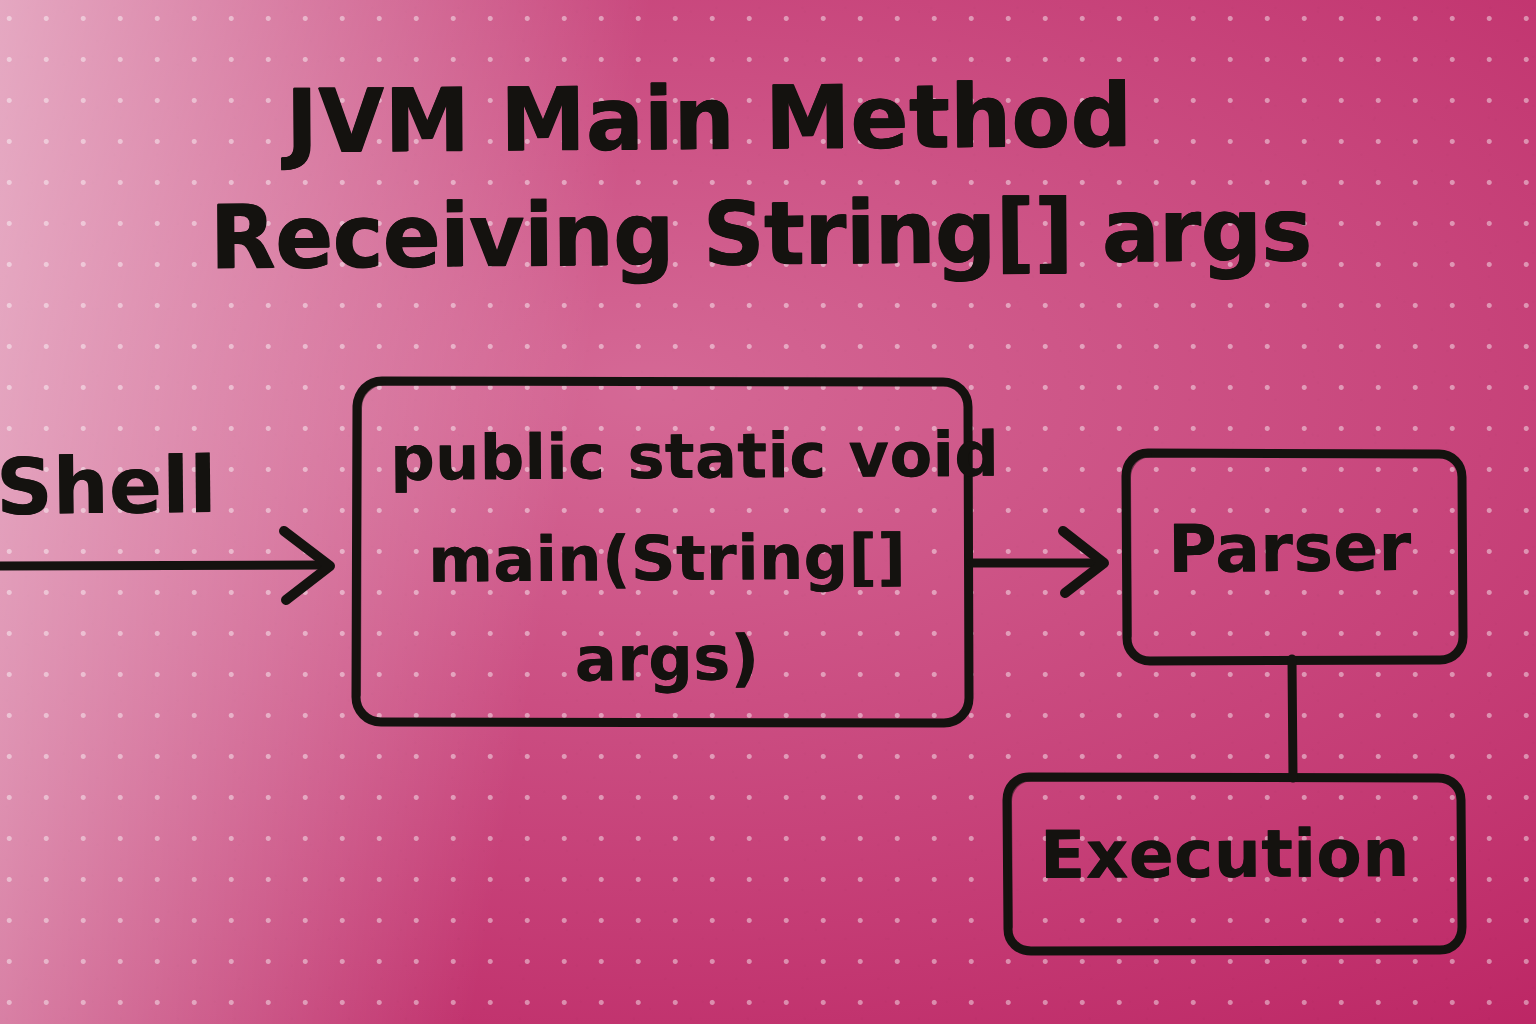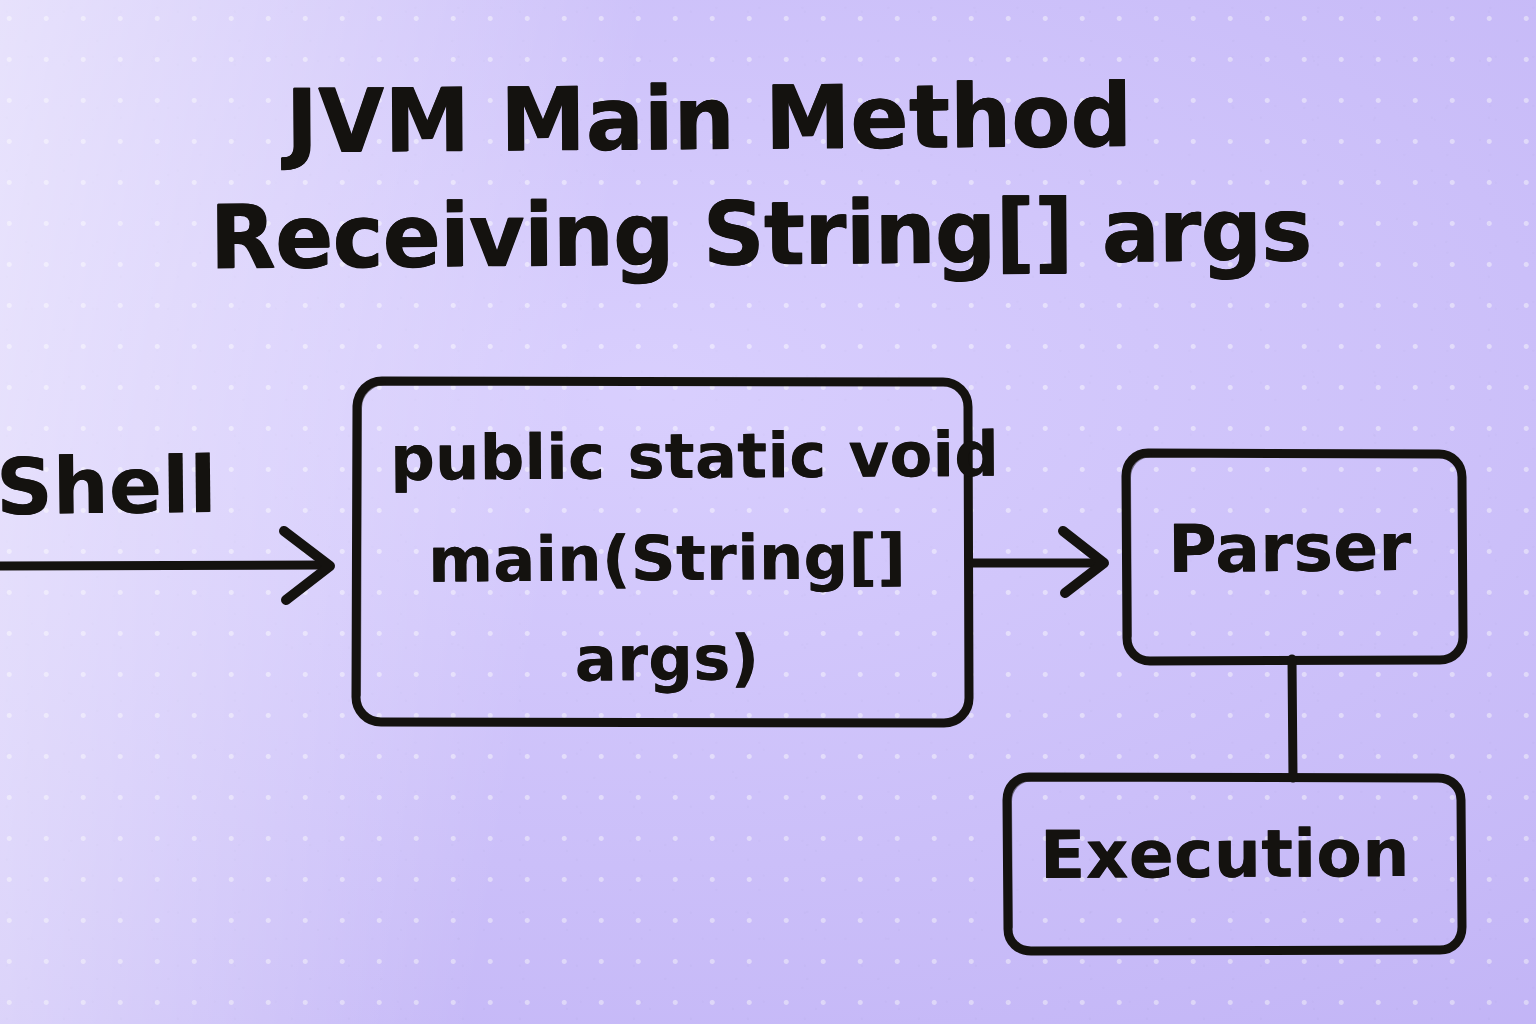--- a/index.html
+++ b/index.html
@@ -7,21 +7,21 @@
     margin: 0;
     padding: 0;
     background: #ffffff;
   }
 
   #canvas {
     position: relative;
     width: 1536px;
     height: 1024px;
     overflow: hidden;
-    background-color: #c4b5fd;
+    background-color: #be185d;
     font-family: "DejaVu Sans", sans-serif;
   }
 
   
   #paper-grain {
     position: absolute;
     inset: 0;
     pointer-events: none;
     background-image:
       radial-gradient(circle at 12% 22%, rgba(0,0,0,0.020) 0 1px, transparent 1.6px),

